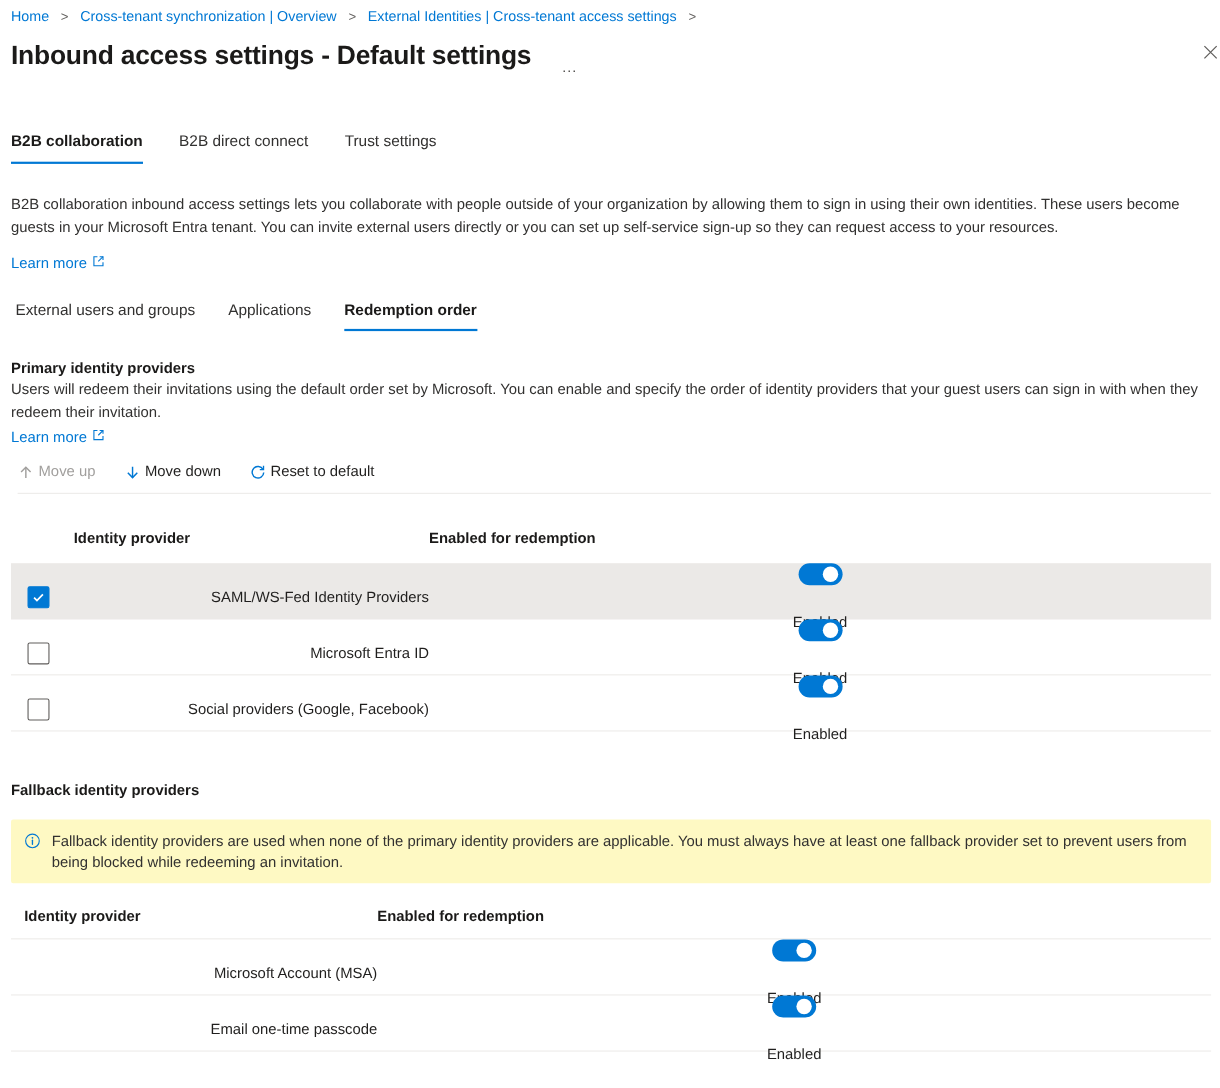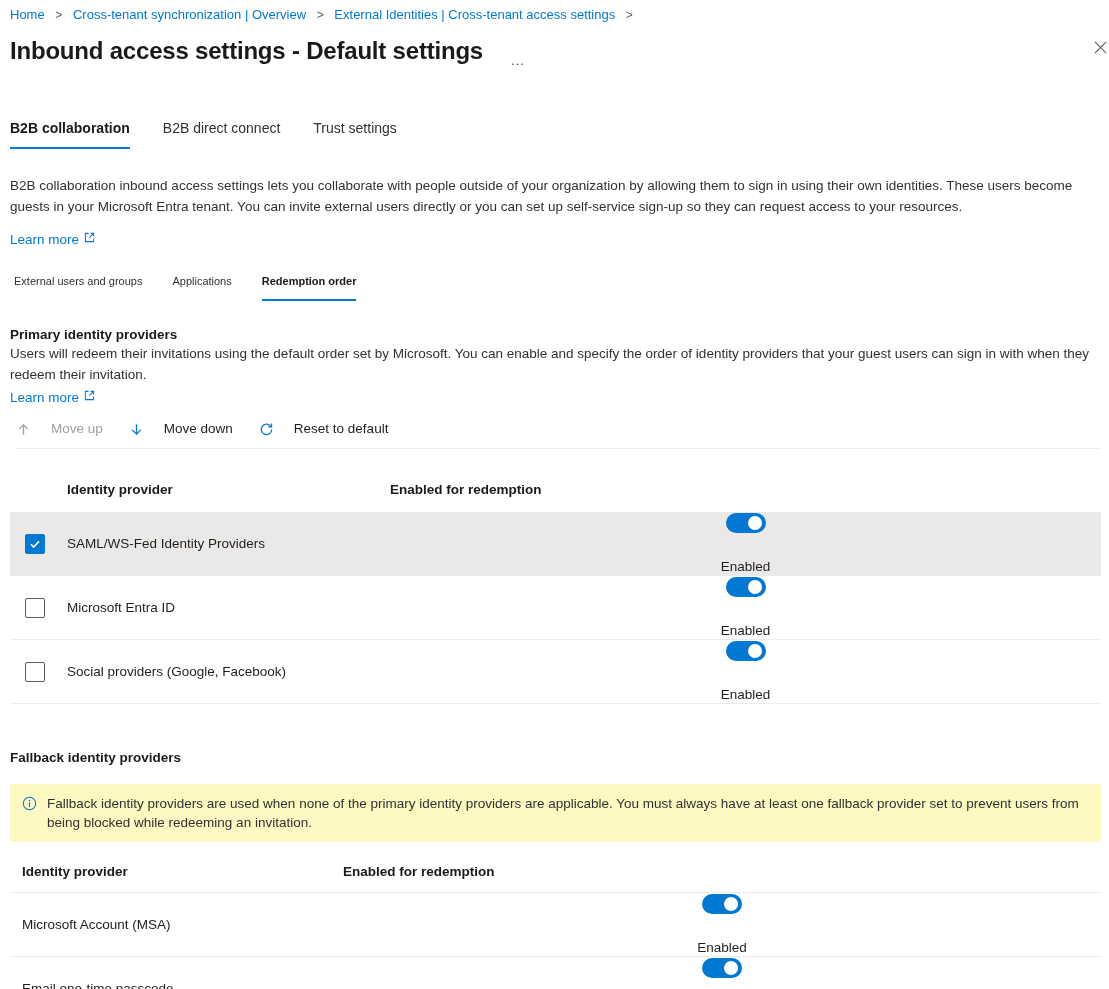--- a/index.html
+++ b/index.html
@@ -31,42 +31,42 @@
   .tab.active { font-weight: 700; color: #1b1a19; border-bottom-color: #0078d4; }
 
   
   .intro p { margin-top: 26px; line-height: 21px; color: #323130; max-width: 1093px; }
   .learn { display: inline-flex; align-items: flex-start; gap: 5px; margin-top: 5px;
            color: #0078d4; text-decoration: none; line-height: 16px; cursor: pointer; }
   .learn svg { display: block; }
 
   
   .subtabs { margin-top: 23px; display: flex; margin-left: 4px; }
-  .subtab { font-size: 11px; line-height: 20px; padding-bottom: 8px; margin-right: 30px;
+  .subtab { font-size: 14px; line-height: 20px; padding-bottom: 8px; margin-right: 30px;
             color: #323130; cursor: pointer; border-bottom: 2px solid transparent; }
   .subtab.active { font-weight: 700; color: #1b1a19; border-bottom-color: #0078d4; }
 
   .section-heading { margin-top: 26px; font-size: 13.5px; font-weight: 700; line-height: 16px; color: #1b1a19; }
   .section p { line-height: 21px; color: #323130; max-width: 1095px; }
 
   
   .toolbar { margin-top: 12px; margin-left: 6px; display: flex; align-items: center;
              padding-bottom: 8px; border-bottom: 1px solid #edebe9; }
-  .tb-item { display: inline-flex; align-items: center; gap: 20px; margin-right: 26px;
+  .tb-item { display: inline-flex; align-items: center; gap: 4px; margin-right: 26px;
              background: none; border: none; font: inherit; color: #201f1e; cursor: pointer; line-height: 22px; justify-content: center; }
   .tb-item.disabled { color: #a19f9d; cursor: default; }
   .tb-item svg { display: block; }
 
   
   .grid1 { display: grid; grid-template-columns: 42px 323px 1fr; padding-left: 15px; align-items: center; }
   .grid2 { display: grid; grid-template-columns: 321px 1fr; padding-left: 12px; align-items: center; }
   .thead1 { height: 63px; align-items: end; padding-bottom: 14px; }
   .thead2 { height: 51px; align-items: end; padding-bottom: 12px; border-bottom: 1px solid #edebe9; }
   .th { font-weight: 700; color: #1b1a19; line-height: 16px; }
-  .row { height: 64px; border-bottom: 1px solid #edebe9; cursor: pointer; }
+  .row { height: 51px; border-bottom: 1px solid #edebe9; cursor: pointer; text-align: right; }
   .row.selected { background: #ebe9e7; border-bottom-color: #ebe9e7; }
   .cell { color: #201f1e; }
   .toggle-cell { display: flex; align-items: center; gap: 26px; flex-direction: column; }
 
   
   .checkbox { width: 20px; height: 20px; border: 1px solid #605e5c; border-radius: 2px;
               background: #fff; display: flex; align-items: center; justify-content: center; cursor: pointer; }
   .checkbox.checked { background: #0078d4; border-color: #0078d4; }
 
   

